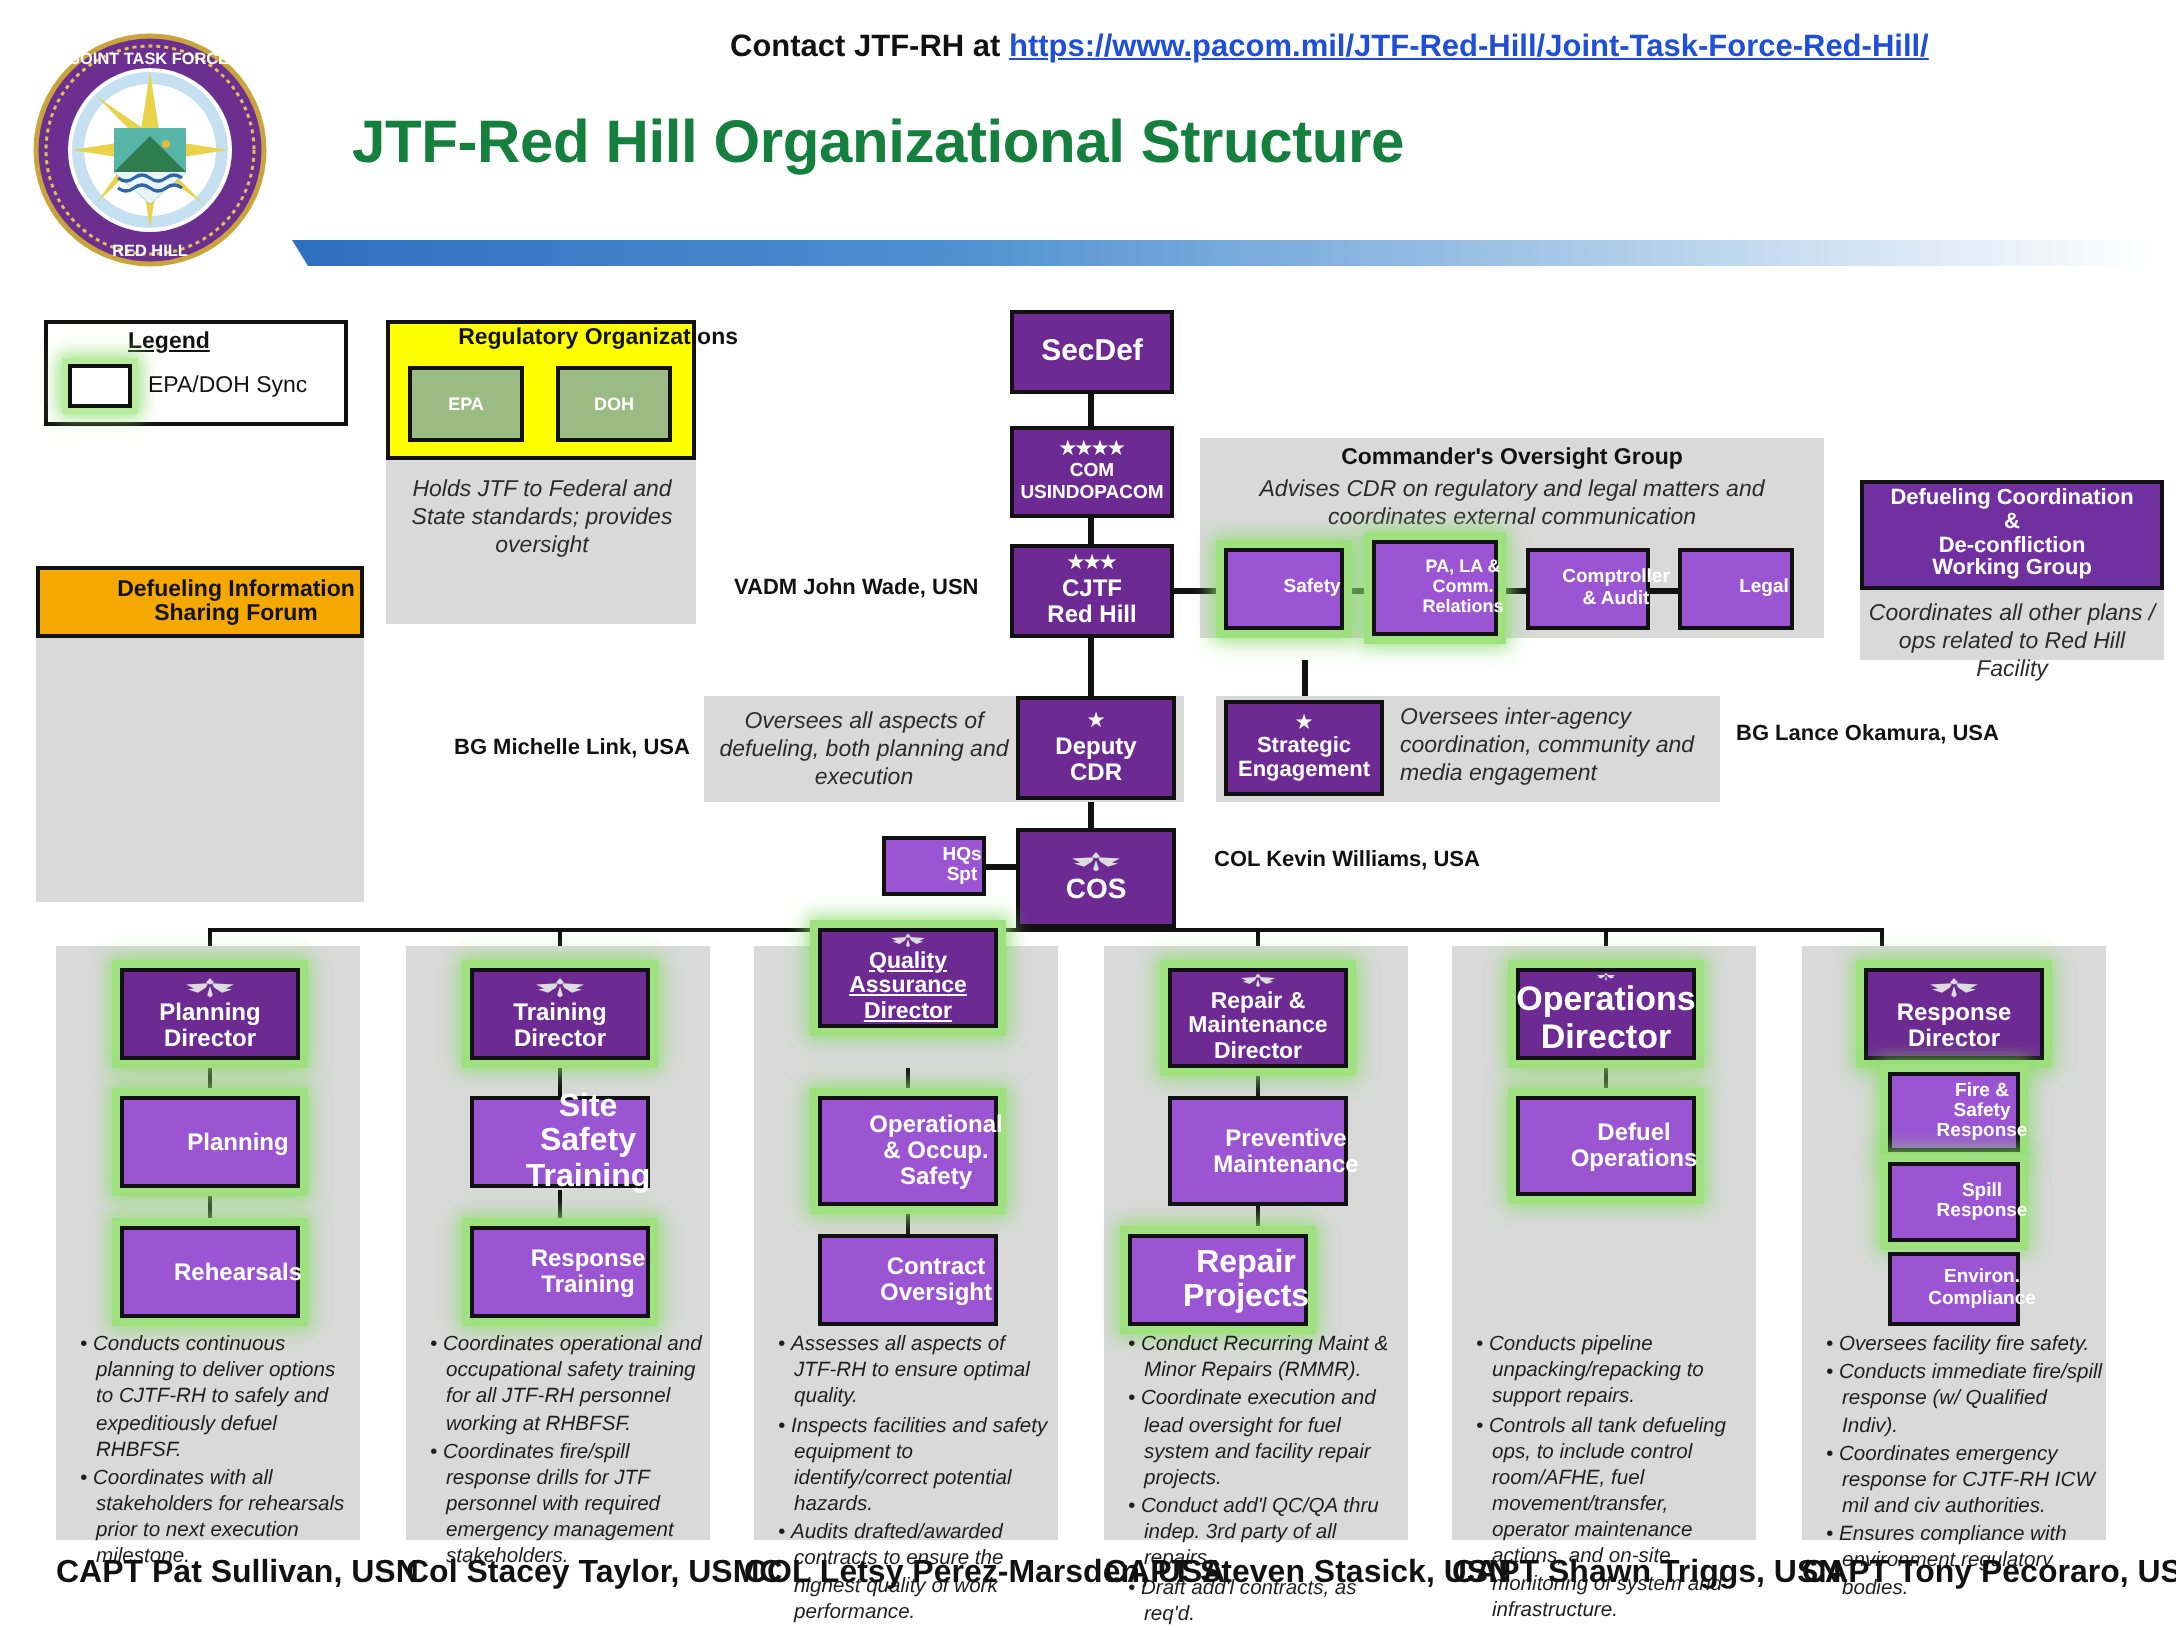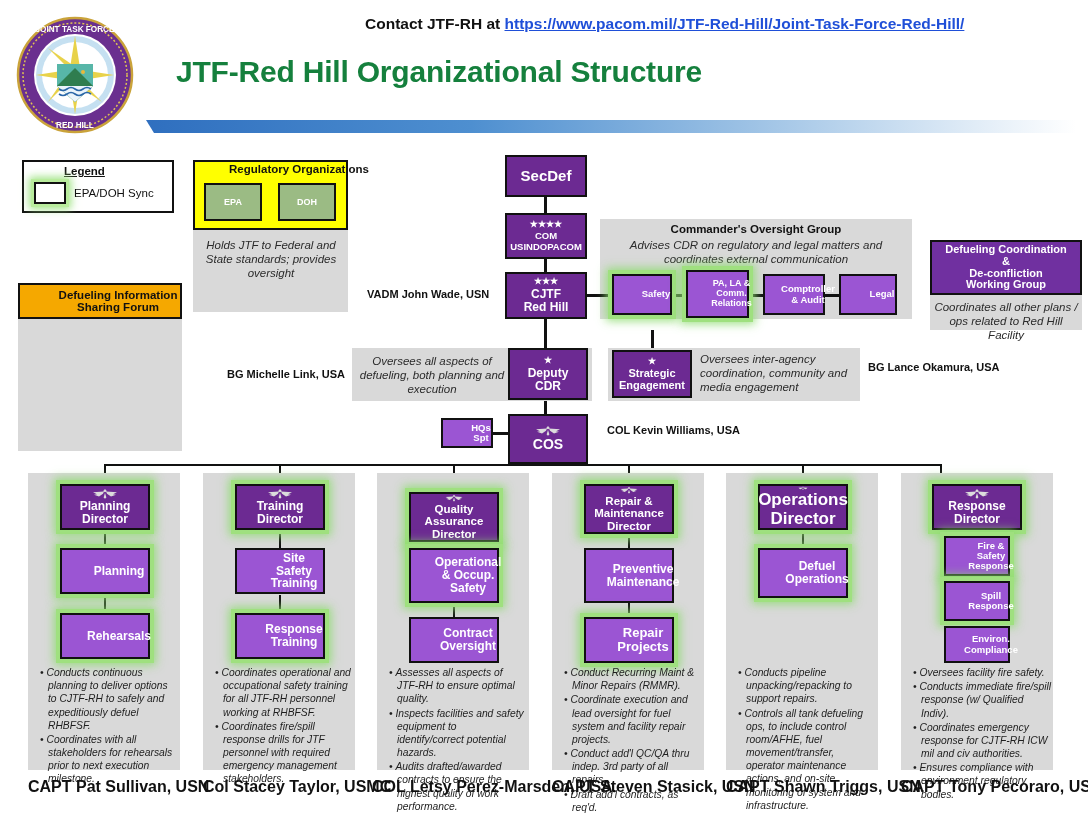--- a/index.html
+++ b/index.html
@@ -289,38 +289,38 @@
   <div class="line" style="left:279px; top:595px; width:2px; height:18px;"></div>
   <div class="box dark glow" style="left:235px; top:484px; width:90px; height:46px; font-size:12px;">
     <svg class="eagle" viewBox="0 0 26 11">
         <path d="M13 1 l2 2.2 -2 1 -2 -1z" fill="#dcdcdc"></path>
         <path d="M12 3.6 L1 4.2 l4 2.1 -3 .5 5 1.6 4 -2.6z" fill="#dcdcdc"></path>
         <path d="M14 3.6 L25 4.2 l-4 2.1 3 .5 -5 1.6 -4 -2.6z" fill="#dcdcdc"></path>
         <path d="M13 5 l1.4 4.6 -1.4 1.1 -1.4 -1.1z" fill="#dcdcdc"></path>
       </svg>
     <span>Training Director</span>
   </div>
-  <div class="box light" style="left:235px; top:548px; width:90px; height:46px; font-size:12px;">
+  <div class="box light" style="left:235px; top:548px; width:90px; height:46px; font-size:16px;">
     <span>Site Safety Training</span>
   </div>
   <div class="box light glow" style="left:235px; top:613px; width:90px; height:46px; font-size:12px;">
     <span>Response Training</span>
   </div>
   <div class="bullets" style="left:206px; top:666px; width:146px;">
     <ul>
       <li>Coordinates operational and occupational safety training for all JTF-RH personnel working at RHBFSF.</li>
       <li>Coordinates fire/spill response drills for JTF personnel with required emergency management stakeholders.</li>
     </ul>
   </div>
   <div class="col-name" style="left:203px; top:778px; width:152px;">Col Stacey Taylor, USMC</div>
 
   <div class="col-panel" style="left:377px; top:473px; width:152px; height:297px;"></div>
   <div class="line" style="left:453px; top:534px; width:2px; height:14px;"></div>
   <div class="line" style="left:453px; top:603px; width:2px; height:14px;"></div>
-  <div class="box dark glow" style="left:409px; top:492px; width:90px; height:50px; font-size:11.5px;">
+  <div class="box dark glow" style="left:409px; top:464px; width:90px; height:50px; font-size:11.5px;text-decoration:underline;">
     <svg class="eagle" viewBox="0 0 26 11">
         <path d="M13 1 l2 2.2 -2 1 -2 -1z" fill="#dcdcdc"></path>
         <path d="M12 3.6 L1 4.2 l4 2.1 -3 .5 5 1.6 4 -2.6z" fill="#dcdcdc"></path>
         <path d="M14 3.6 L25 4.2 l-4 2.1 3 .5 -5 1.6 -4 -2.6z" fill="#dcdcdc"></path>
         <path d="M13 5 l1.4 4.6 -1.4 1.1 -1.4 -1.1z" fill="#dcdcdc"></path>
       </svg>
     <span>Quality Assurance Director</span>
   </div>
   <div class="box light glow" style="left:409px; top:548px; width:90px; height:55px; font-size:12px;">
     <span>Operational &amp; Occup. Safety</span>
@@ -345,21 +345,21 @@
         <path d="M13 1 l2 2.2 -2 1 -2 -1z" fill="#dcdcdc"></path>
         <path d="M12 3.6 L1 4.2 l4 2.1 -3 .5 5 1.6 4 -2.6z" fill="#dcdcdc"></path>
         <path d="M14 3.6 L25 4.2 l-4 2.1 3 .5 -5 1.6 -4 -2.6z" fill="#dcdcdc"></path>
         <path d="M13 5 l1.4 4.6 -1.4 1.1 -1.4 -1.1z" fill="#dcdcdc"></path>
       </svg>
     <span>Repair &amp; Maintenance Director</span>
   </div>
   <div class="box light" style="left:584px; top:548px; width:90px; height:55px; font-size:12px;">
     <span>Preventive Maintenance</span>
   </div>
-  <div class="box light glow" style="left:584px; top:617px; width:90px; height:46px; font-size:13px;">
+  <div class="box light glow" style="left:564px; top:617px; width:90px; height:46px; font-size:16px;">
     <span>Repair Projects</span>
   </div>
   <div class="bullets" style="left:555px; top:666px; width:146px;">
     <ul>
       <li>Conduct Recurring Maint &amp; Minor Repairs (RMMR).</li>
       <li>Coordinate execution and lead oversight for fuel system and facility repair projects.</li>
       <li>Conduct add'l QC/QA thru indep. 3rd party of all repairs.</li>
       <li>Draft add'l contracts, as req'd.</li>
     </ul>
   </div>

